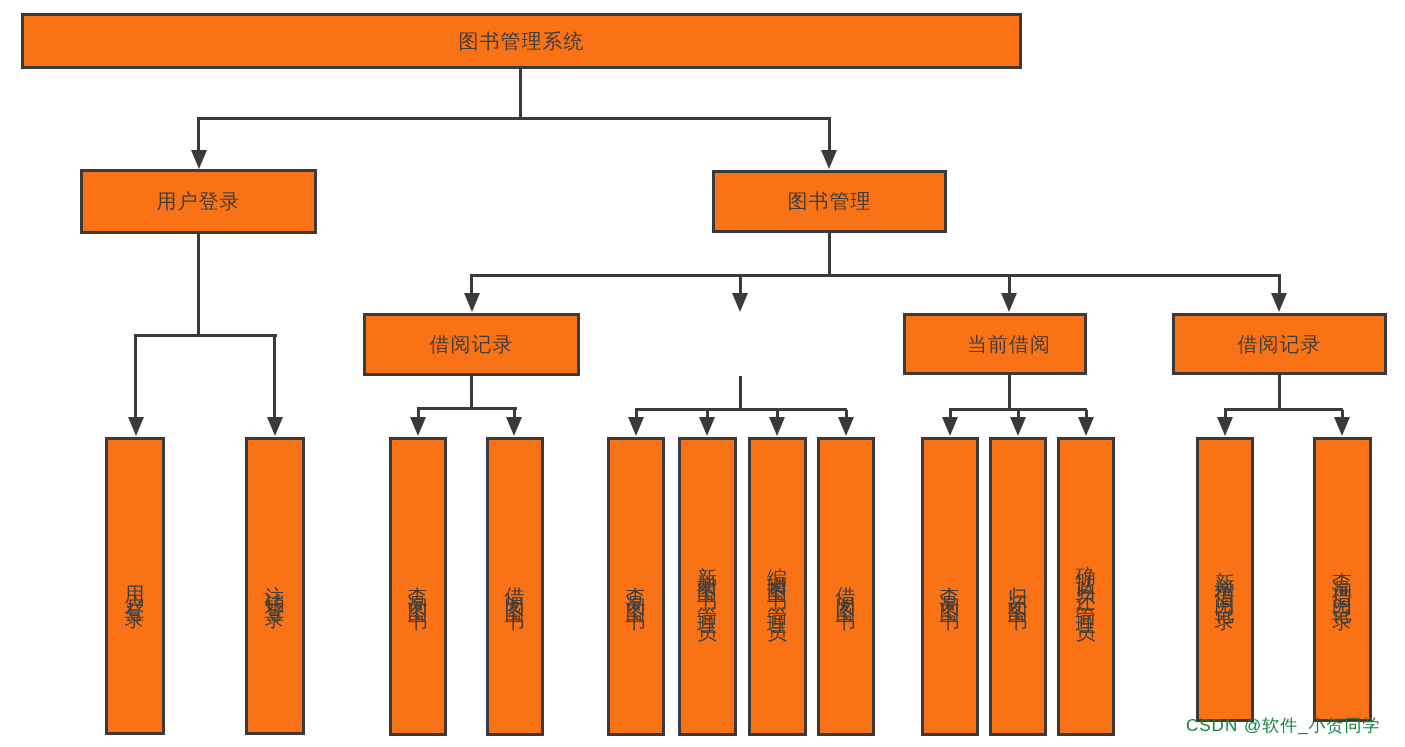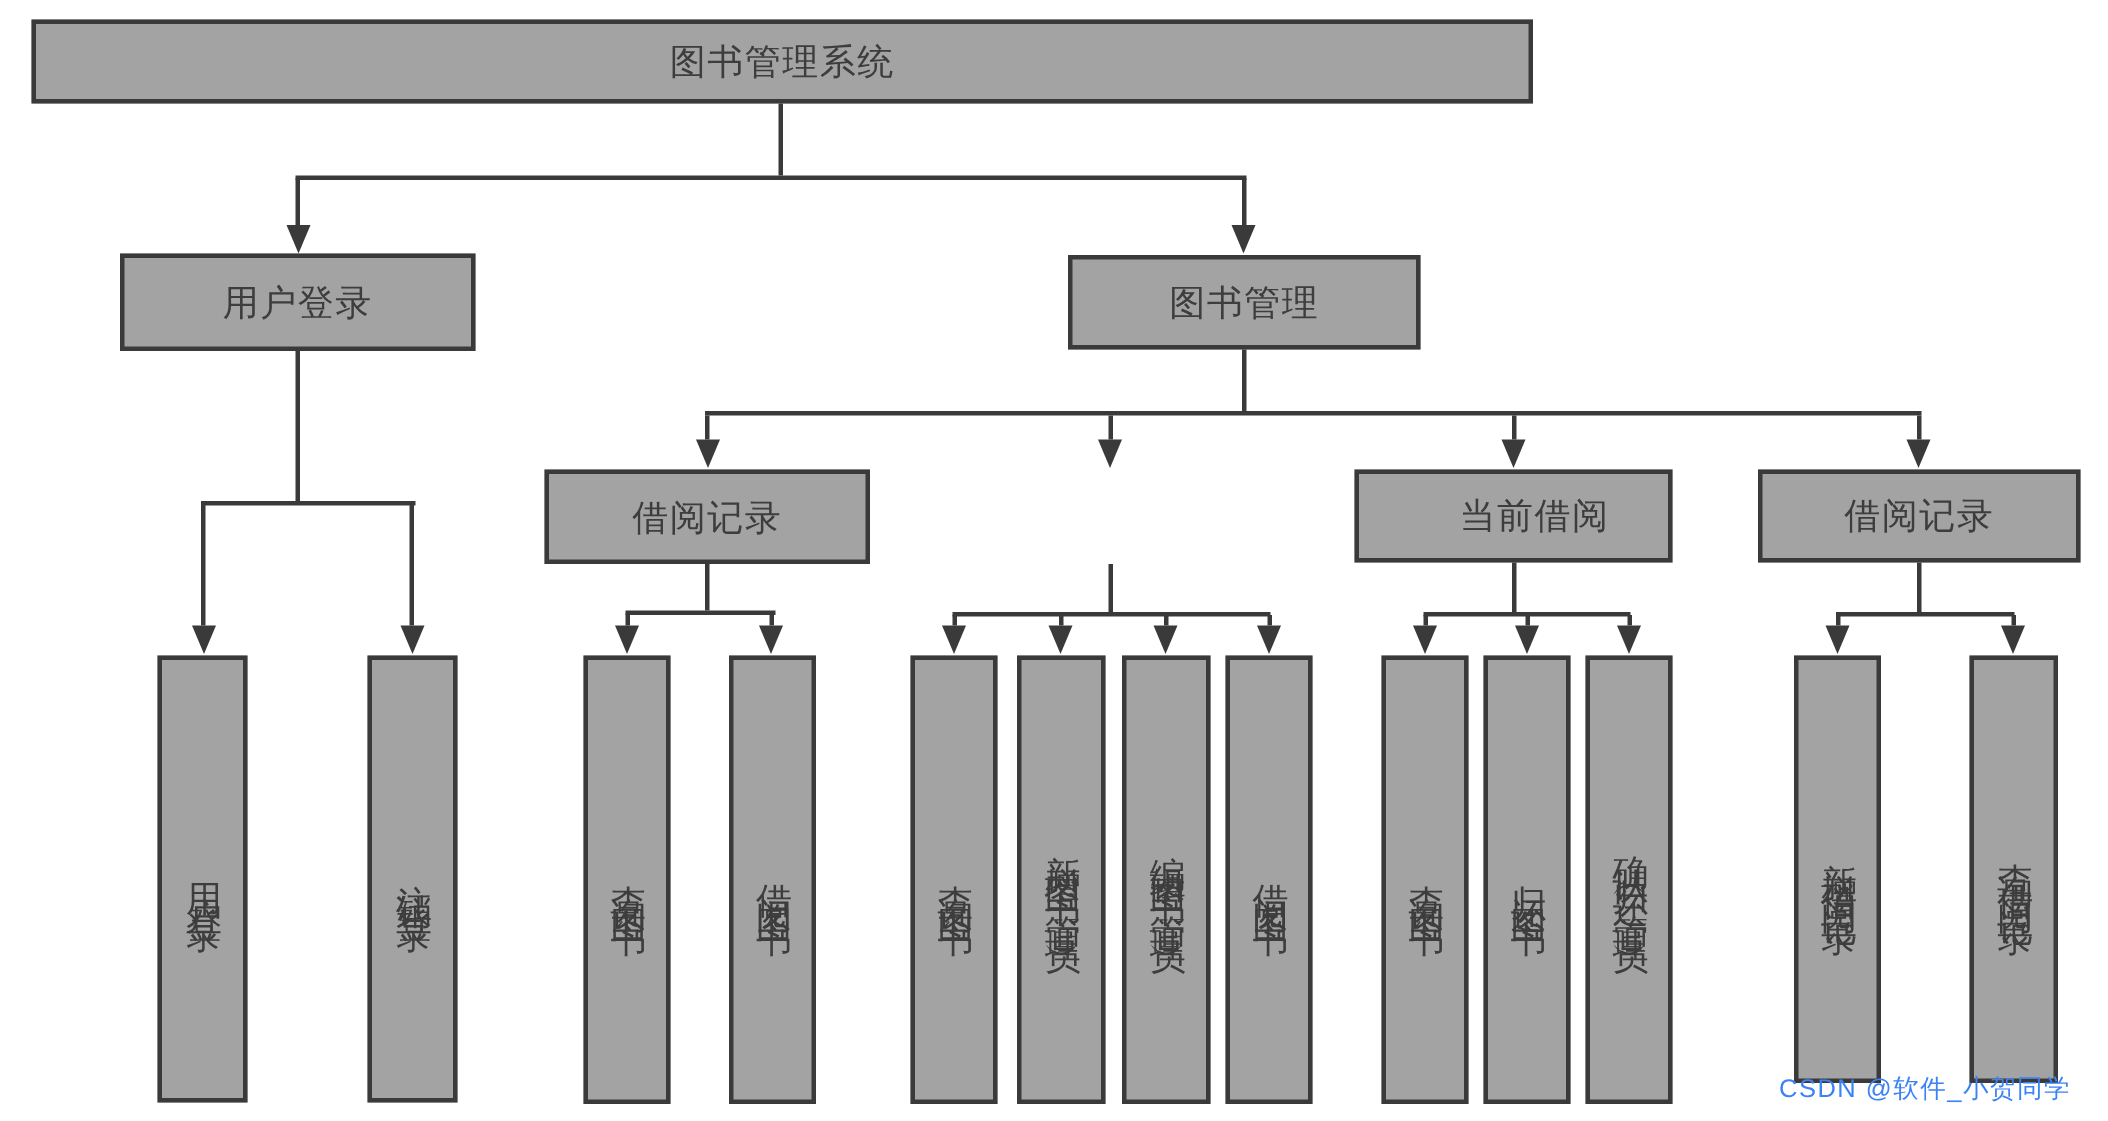--- a/index.html
+++ b/index.html
@@ -7,23 +7,23 @@
     position:relative;
     width:1405px;height:747px;
     background:#ffffff;
     font-family:"Liberation Sans","DejaVu Sans",sans-serif;
     overflow:hidden;
   }
   .node{
     position:absolute;
     box-sizing:border-box;
     border:3px solid #3a3a3a;
-    background:#a3a3a3;
+    background:#f97316;
     display:flex;align-items:center;justify-content:center;
-    font-size:24px;color:#3d3d3d;
+    font-size:20px;color:#3d3d3d;
     letter-spacing:1px;
     white-space:nowrap;
   }
   .vnode{
     writing-mode:vertical-rl;
     text-orientation:mixed;
     letter-spacing:8px;
     white-space:normal;
     line-height:1;
   }
@@ -32,40 +32,40 @@
   .v{width:3px;}
   .arr{
     position:absolute;width:0;height:0;
     border-left:8px solid transparent;
     border-right:8px solid transparent;
     border-top:19px solid #3a3a3a;
   }
   .watermark{
     position:absolute;
     left:1186px;top:714px;
-    font-size:17px;color:#3b82f6;
+    font-size:17px;color:#15803d;
     letter-spacing:1px;
     z-index:5;
   }
 </style>
 </head>
 <body>
 
 <div class="canvas">
 
   <div class="node" style="left:21px;top:13px;width:1001px;height:56px;">图书管理系统</div>
 
   <div class="node" style="left:80px;top:169px;width:237px;height:65px;">用户登录</div>
 
   <div class="node" style="left:712px;top:170px;width:235px;height:63px;text-align:right;">图书管理</div>
 
   <div class="node" style="left:363px;top:313px;width:217px;height:63px;">借阅记录</div>
 
 
-  <div class="node" style="left:903px;top:313px;width:212px;height:62px;padding-left:28px;">当前借阅</div>
+  <div class="node" style="left:903px;top:313px;width:184px;height:62px;padding-left:28px;">当前借阅</div>
 
   <div class="node" style="left:1172px;top:313px;width:215px;height:62px;">借阅记录</div>
 
   <div class="node vnode" style="left:105px;top:437px;width:60px;height:298px;">用户登录</div>
   <div class="node vnode" style="left:245px;top:437px;width:60px;height:298px;">注销登录</div>
 
   <div class="node vnode" style="left:389px;top:437px;width:58px;height:299px;">查询图书</div>
   <div class="node vnode" style="left:486px;top:437px;width:58px;height:299px;">借阅图书</div>
 
   <div class="node vnode" style="left:607px;top:437px;width:58px;height:299px;">查询图书</div>

